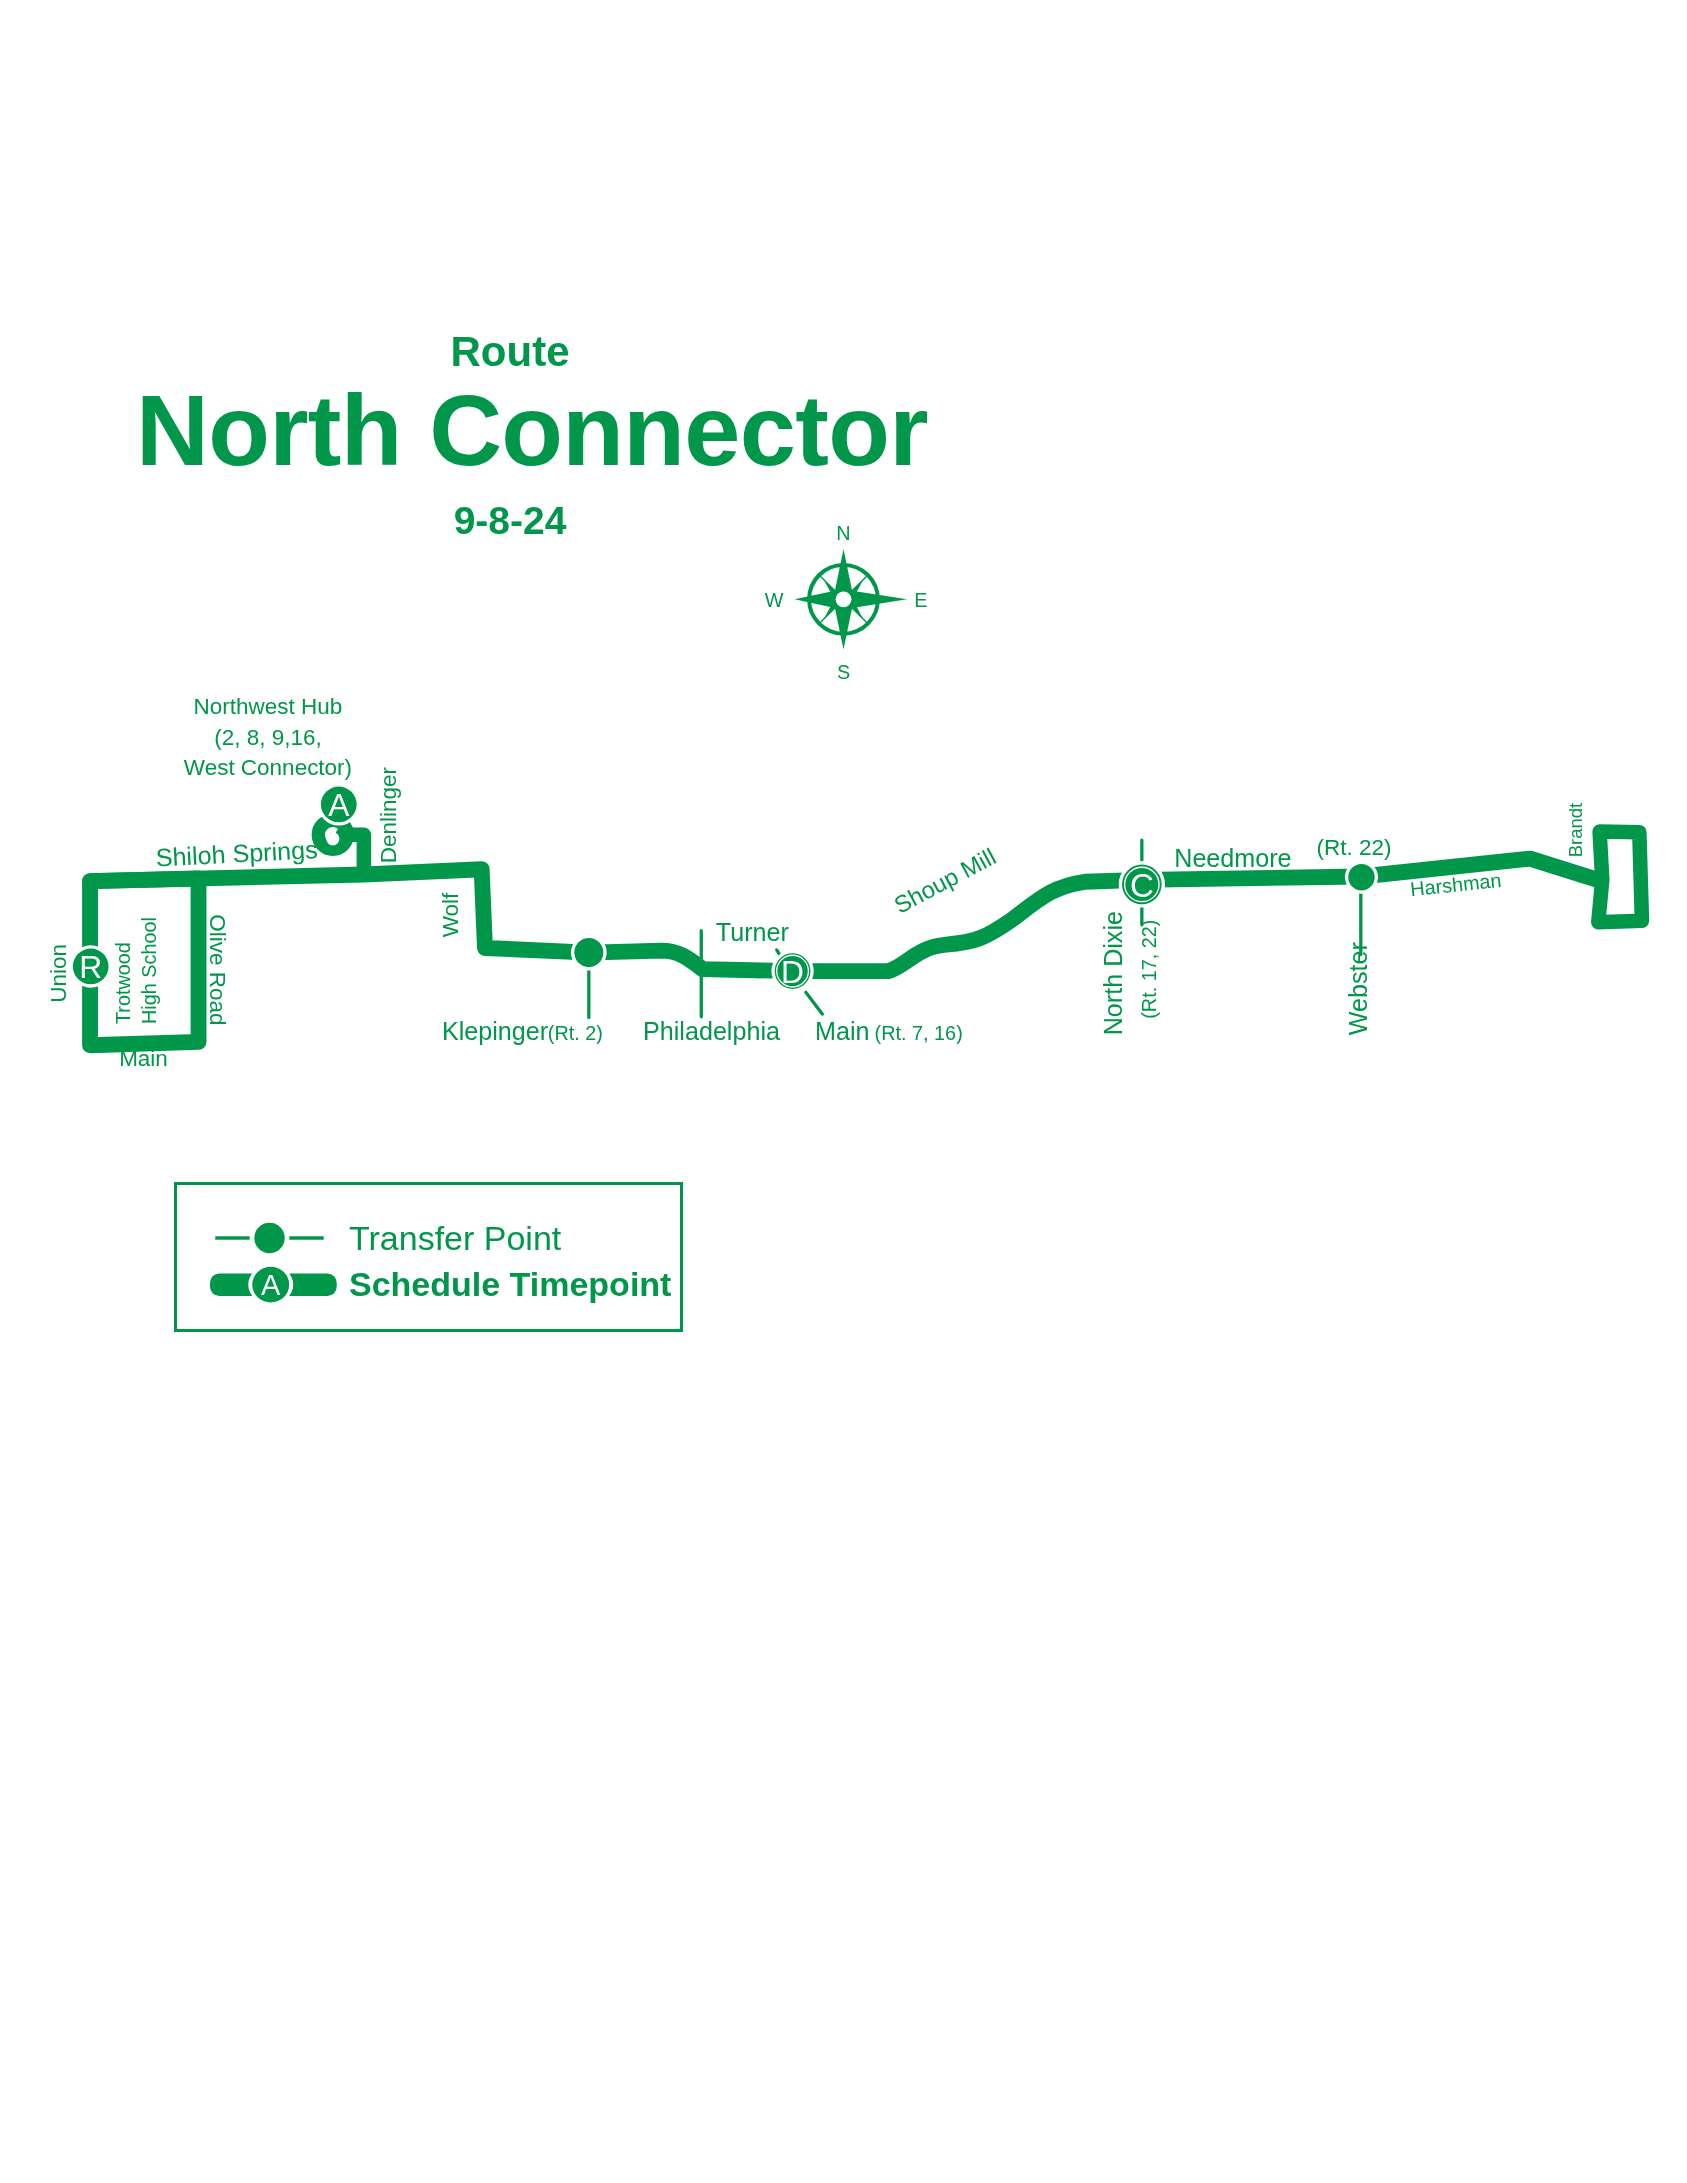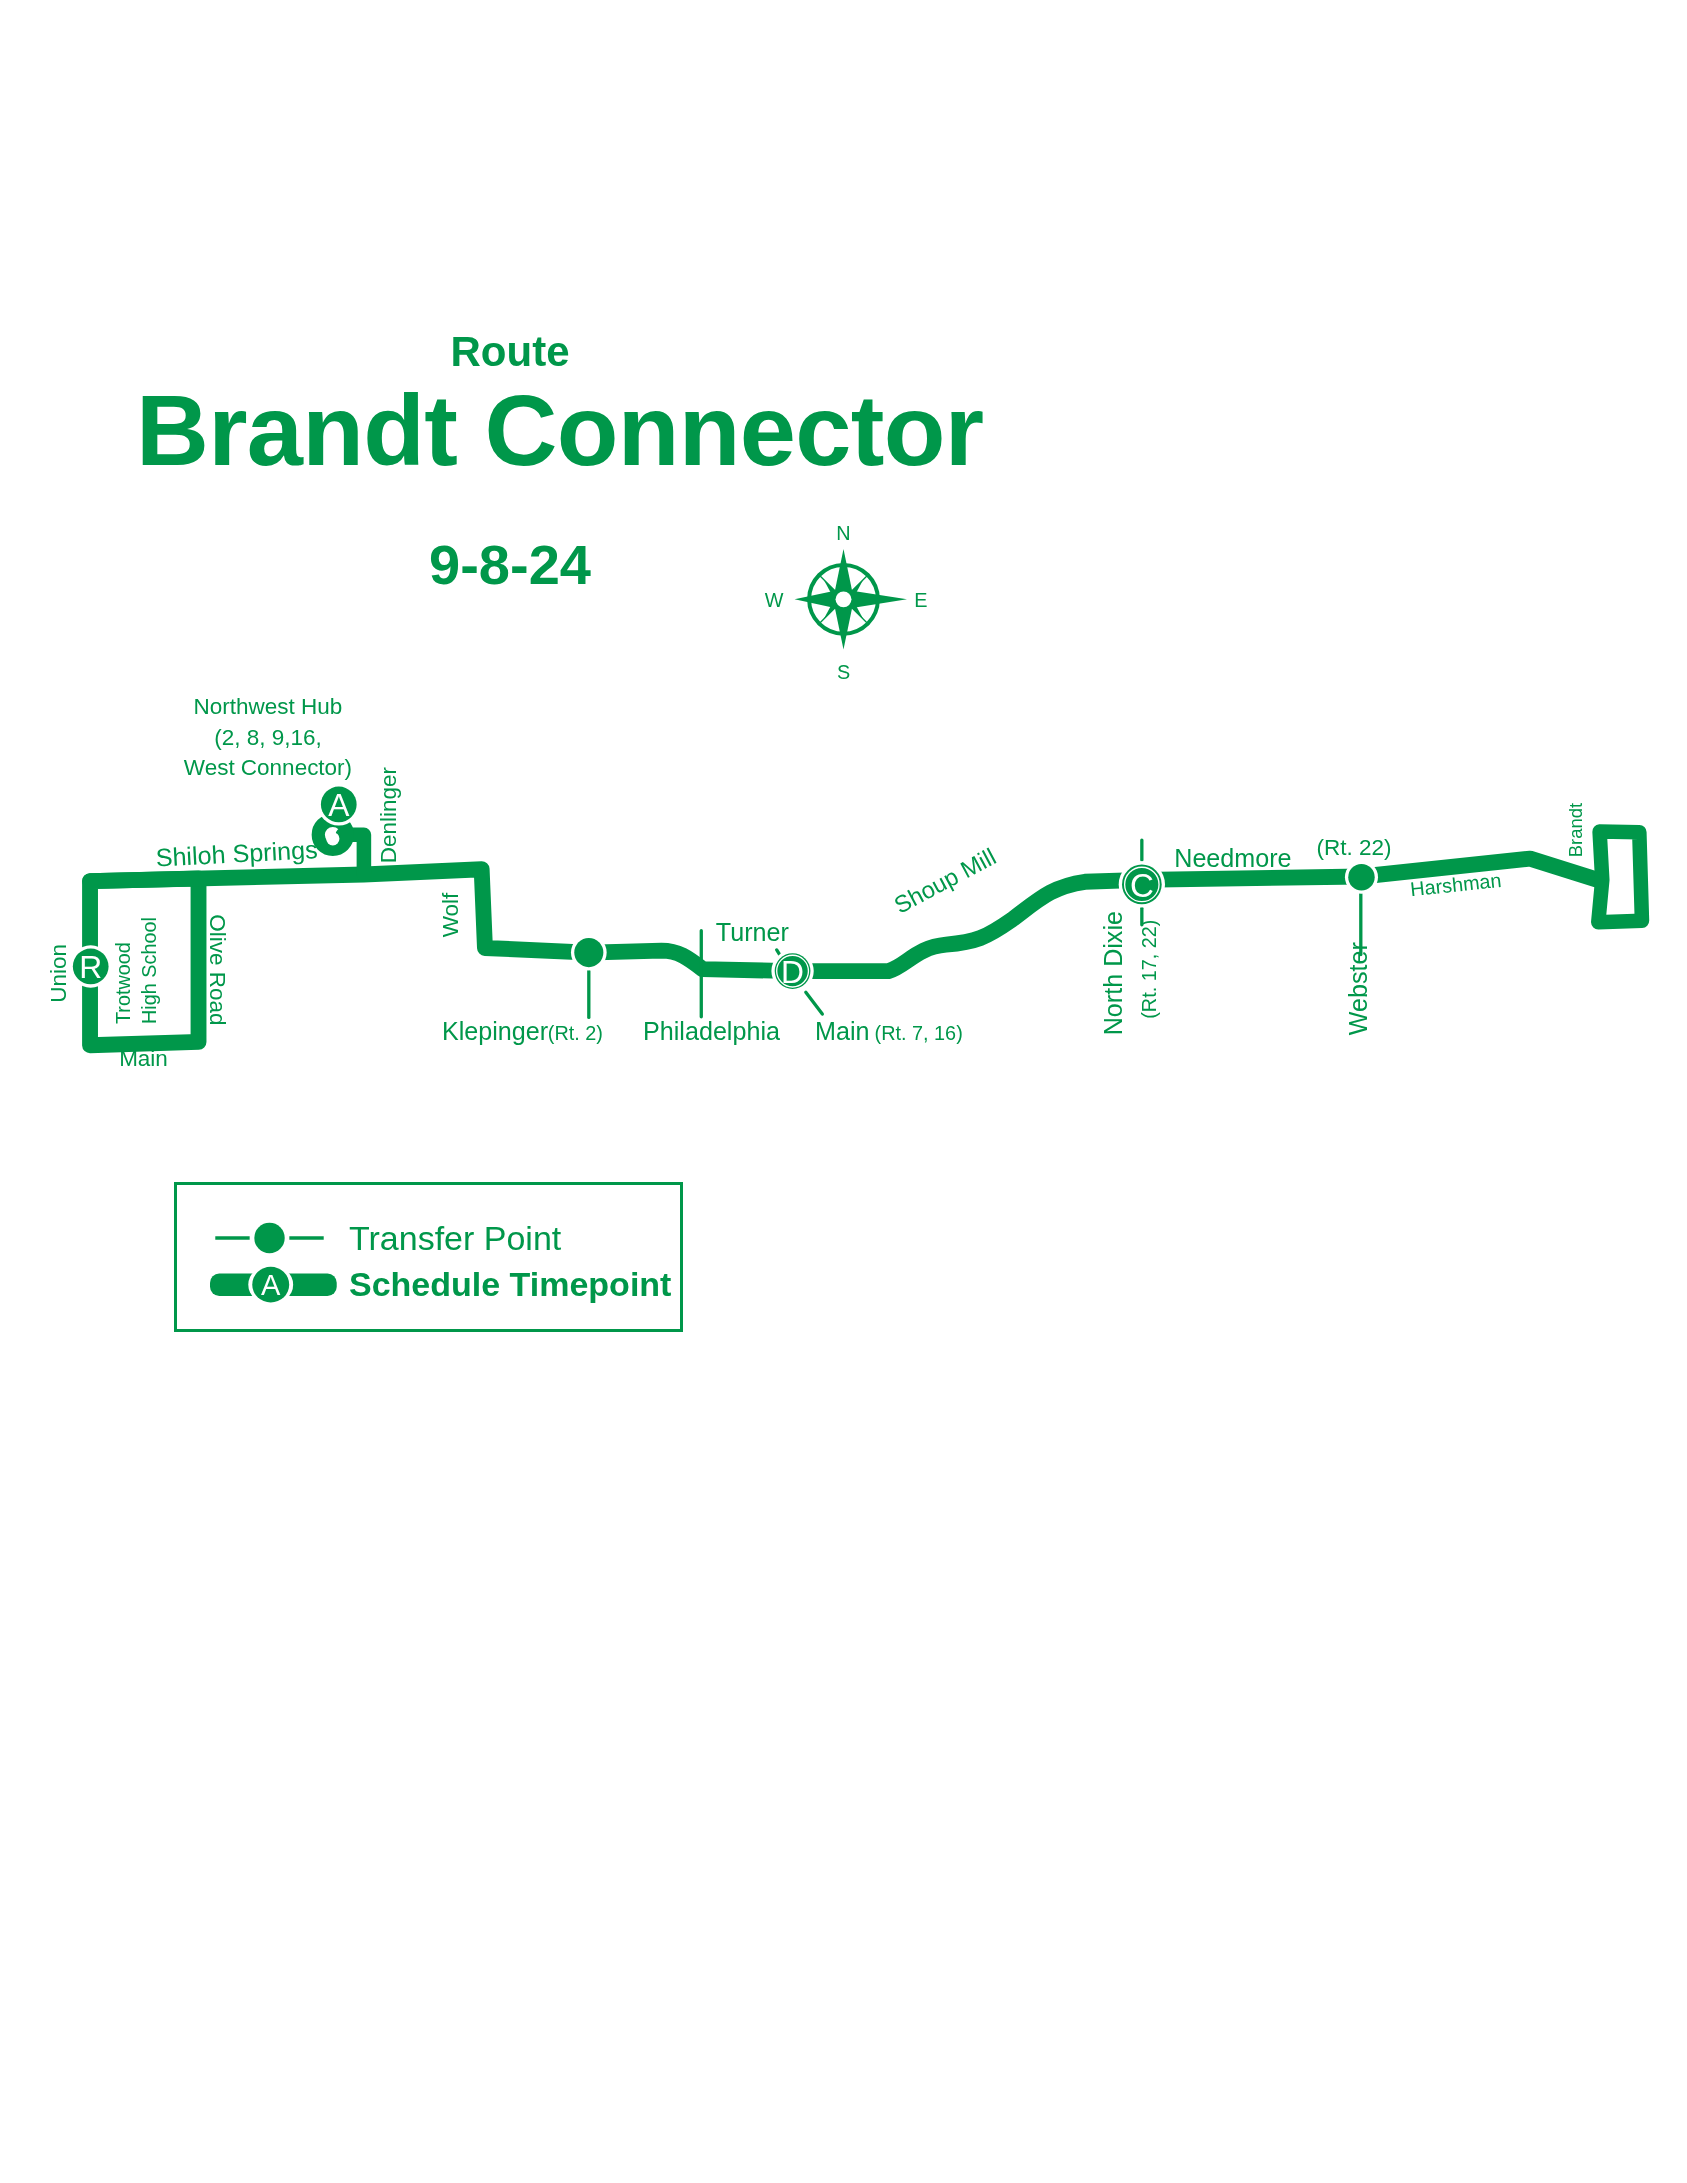--- a/index.html
+++ b/index.html
@@ -3,32 +3,32 @@
   <meta charset="utf-8">
   <style>
     html, body { margin: 0; padding: 0; background: #ffffff; }
     body { width: 1687px; height: 2183px; position: relative; overflow: hidden;
            font-family: "Liberation Sans", sans-serif; color: #00974a; }
     .abs { position: absolute; white-space: nowrap; }
     .title-route { left: 0; width: 1020px; top: 319px; text-align: center;
                    font-weight: bold; font-size: 42px; line-height: 66px; }
     .title-name { left: 136px; top: 377px; font-weight: bold; font-size: 101px; line-height: 106px; letter-spacing: -0.7px; }
     .title-date { left: 0; width: 1020px; top: 491px; text-align: center;
-                  font-weight: bold; font-size: 56px; line-height: 60px; margin-top: 44px; }
+                  font-weight: bold; font-size: 39px; line-height: 60px; }
     svg.map { position: absolute; left: 0; top: 0; }
     .legend { position: absolute; left: 174px; top: 1182px; width: 503px; height: 144px;
               border: 3.3px solid #00974a; }
     .legend-row { position: absolute; left: 33px; height: 40px; display: flex; align-items: center; }
     .legend-label { position: absolute; left: 172px; font-size: 34px; line-height: 40px; }
   </style>
 </head>
 <body>
 
 <div class="abs title-route">Route</div>
-<div class="abs title-name">Brandt Connector</div>
+<div class="abs title-name">North Connector</div>
 <div class="abs title-date">9-8-24</div>
 
 <svg class="map" width="1687" height="2183" viewBox="0 0 2550 3300" xmlns="http://www.w3.org/2000/svg">
   <g fill="none" stroke="#00974a" stroke-linecap="round" stroke-linejoin="round">
 
     <g>
       <circle cx="1275" cy="906" r="52" stroke-width="6" fill="none"></circle>
       <polygon points="1275,830 1288,893 1275,906 1262,893" fill="#00974a" stroke="none"></polygon>
       <polygon points="1275,982 1288,919 1275,906 1262,919" fill="#00974a" stroke="none"></polygon>
       <polygon points="1201,906 1262,893 1275,906 1262,919" fill="#00974a" stroke="none"></polygon>

